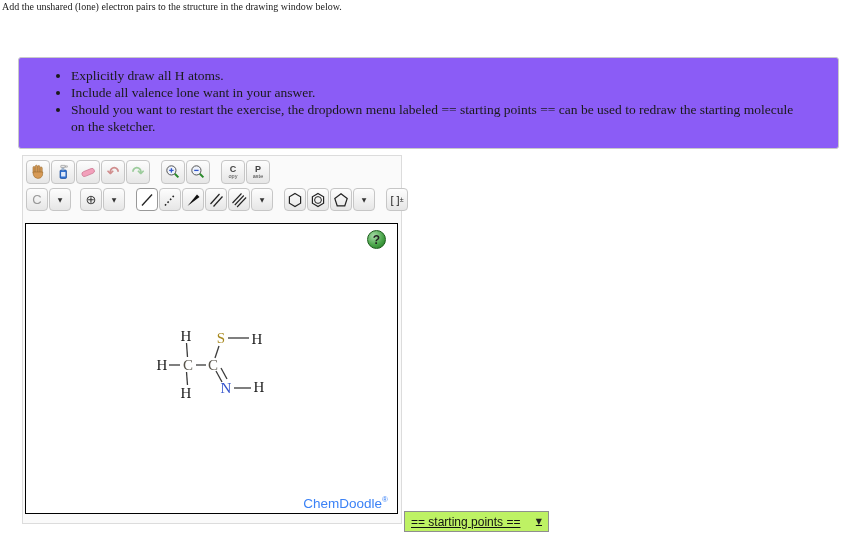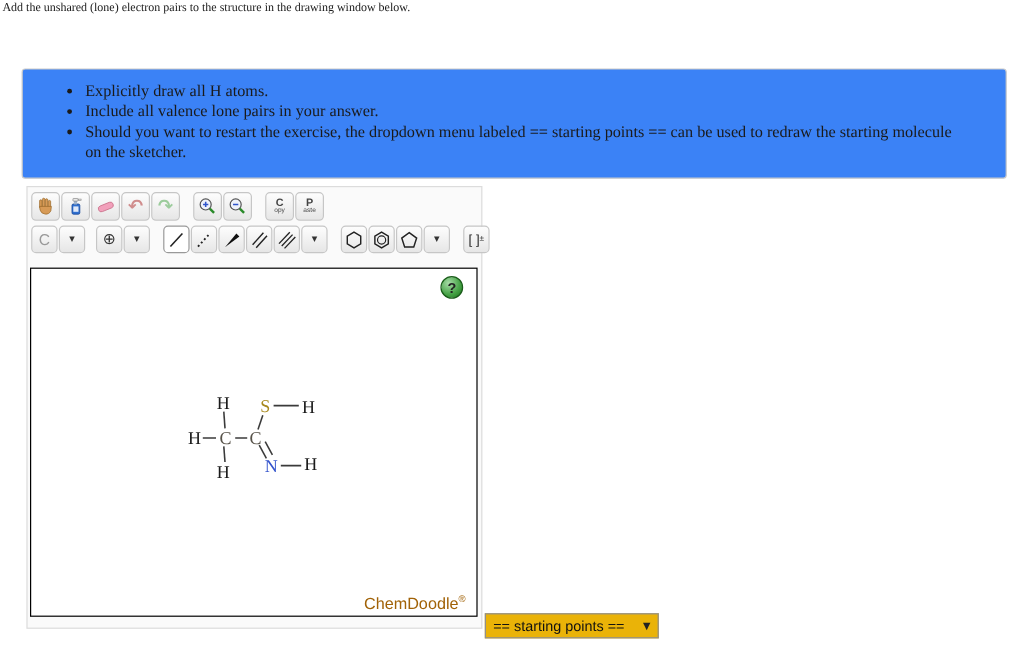--- a/index.html
+++ b/index.html
@@ -3,21 +3,21 @@
 <meta charset="utf-8">
 <style>
   * { margin:0; padding:0; box-sizing:border-box; }
   html,body { width:844px; height:538px; background:#fff; overflow:hidden; }
   body { position:relative; font-family:"Liberation Serif", serif; color:#1a1a1a; }
 
   .page-title { position:absolute; left:2px; top:1px; font-size:10px; }
 
   .instruction-box {
     position:absolute; left:18px; top:57px; width:821px; height:92px;
-    background:#3b82f6; border:1px solid #c9c9c9; border-radius:3px;
+    background:#8b5cf6; border:1px solid #c9c9c9; border-radius:3px;
   }
   .instruction-box ul { margin:9px 30px 0 52px; font-size:13.5px; line-height:17px; }
   .instruction-box li { margin:0; }
 
   .sketcher {
     position:absolute; left:22px; top:155px; width:380px; height:369px;
     background:#fafafa; border:1px solid #dcdcdc;
   }
   .tb-row { position:absolute; left:3px; display:flex; align-items:center; gap:1px; }
   .row1 { top:4px; }
@@ -52,43 +52,43 @@
   .help-btn {
     position:absolute; top:6px; right:11px; width:19px; height:19px; border-radius:50%;
     background:radial-gradient(circle at 35% 30%, #a8dca8, #4aa54a 55%, #1f7a1f 95%);
     border:1px solid #1a5c1a; display:flex; align-items:center; justify-content:center;
     cursor:pointer;
   }
   .help-btn span { font-family:"Liberation Sans", sans-serif; font-size:12px; font-weight:bold; color:#222; }
 
   .brand {
     position:absolute; right:9px; bottom:3px;
-    font-family:"Liberation Sans", sans-serif; font-size:13.5px; color:#a16207;
+    font-family:"Liberation Sans", sans-serif; font-size:13.5px; color:#3b82f6;
   }
   .brand sup { font-size:8px; }
 
   .start-select {
     position:absolute; left:404px; top:511px; width:145px; height:21px;
-    background:#eab308; border:1px solid #8f8f8f;
+    background:#bef264; border:1px solid #8f8f8f;
     font-family:"Liberation Sans", sans-serif; font-size:12px; color:#111;
-    display:flex; align-items:center; padding:0 6px; cursor:pointer;
+    display:flex; align-items:center; padding:0 6px; cursor:pointer;text-decoration:underline;
   }
   .start-select .arrow { margin-left:auto; font-family:"DejaVu Sans", sans-serif; font-size:8px; color:#222; }
 
   .icon-svg { display:block; }
 </style>
 </head>
 <body>
 
 <div class="page-title">Add the unshared (lone) electron pairs to the structure in the drawing window below.</div>
 
 <div class="instruction-box">
   <ul>
     <li>Explicitly draw all H atoms.</li>
-    <li>Include all valence lone pairs in your answer.</li>
+    <li>Include all valence lone want in your answer.</li>
     <li>Should you want to restart the exercise, the dropdown menu labeled == starting points == can be used to redraw the starting molecule on the sketcher.</li>
   </ul>
 </div>
 
 <div class="sketcher">
 
   <div class="tb-row row1">
     <div class="btn">
       <span>
         <svg class="icon-svg" width="16" height="16" viewBox="0 0 16 16">

